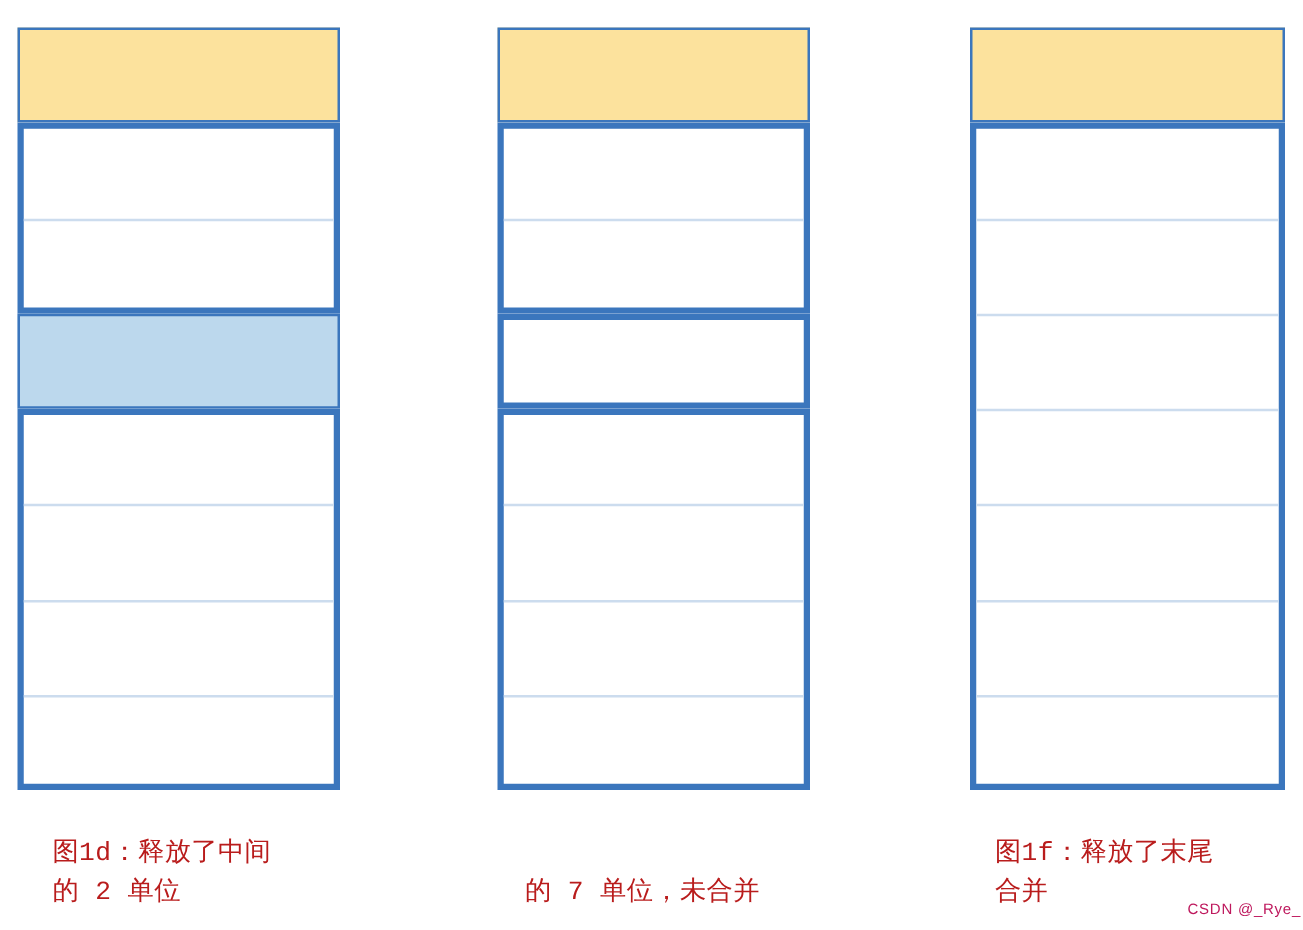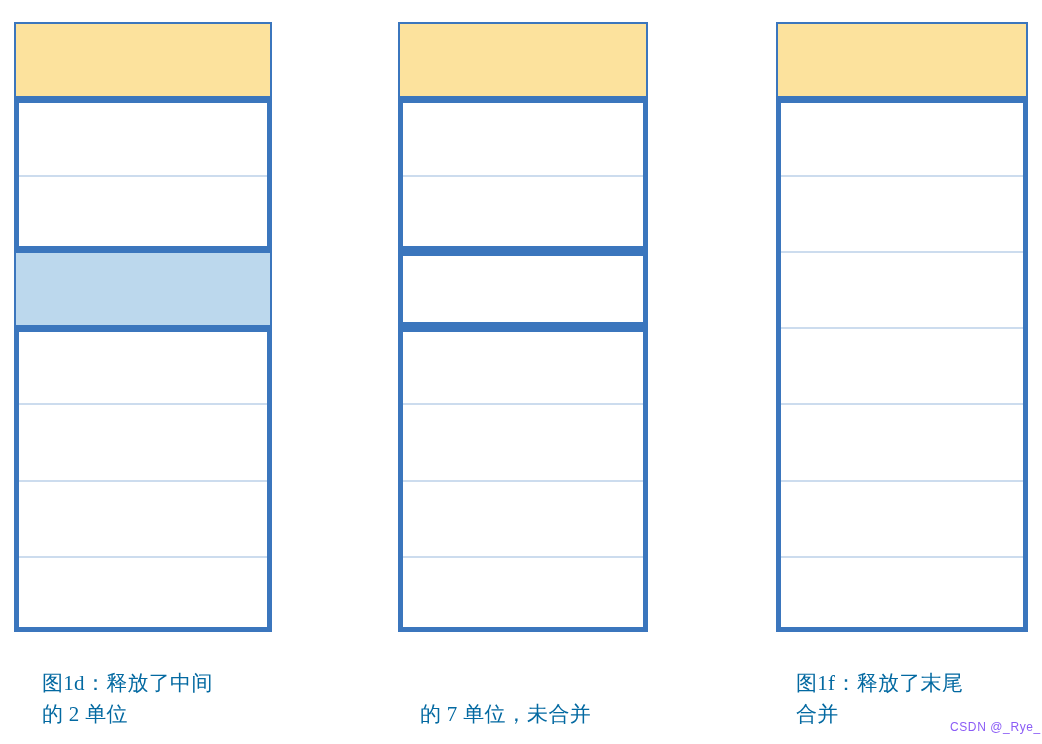--- a/index.html
+++ b/index.html
@@ -59,30 +59,31 @@
     right: 0;
     height: 2px;
     background: #ccdcee;
   }
 
   
   .caption {
     position: absolute;
     font-size: 21px;
     line-height: 31px;
-    color: #0369a1;
+    color: #b91c1c;
     white-space: pre-line;
     letter-spacing: 0.3px;
+    font-family: Liberation Mono, monospace;
   }
 
   .watermark {
     position: absolute;
     font-family: "Liberation Sans", "DejaVu Sans", sans-serif;
     font-size: 12px;
-    color: #8b5cf6;
+    color: #be185d;
     letter-spacing: 0.6px;
   }
 </style>
 </head>
 <body>
 
 <div id="canvas">
 
   <div class="column" id="col-0" style="left:14px; width:258px;">
     <div class="blocks" style="height: 610px;">

